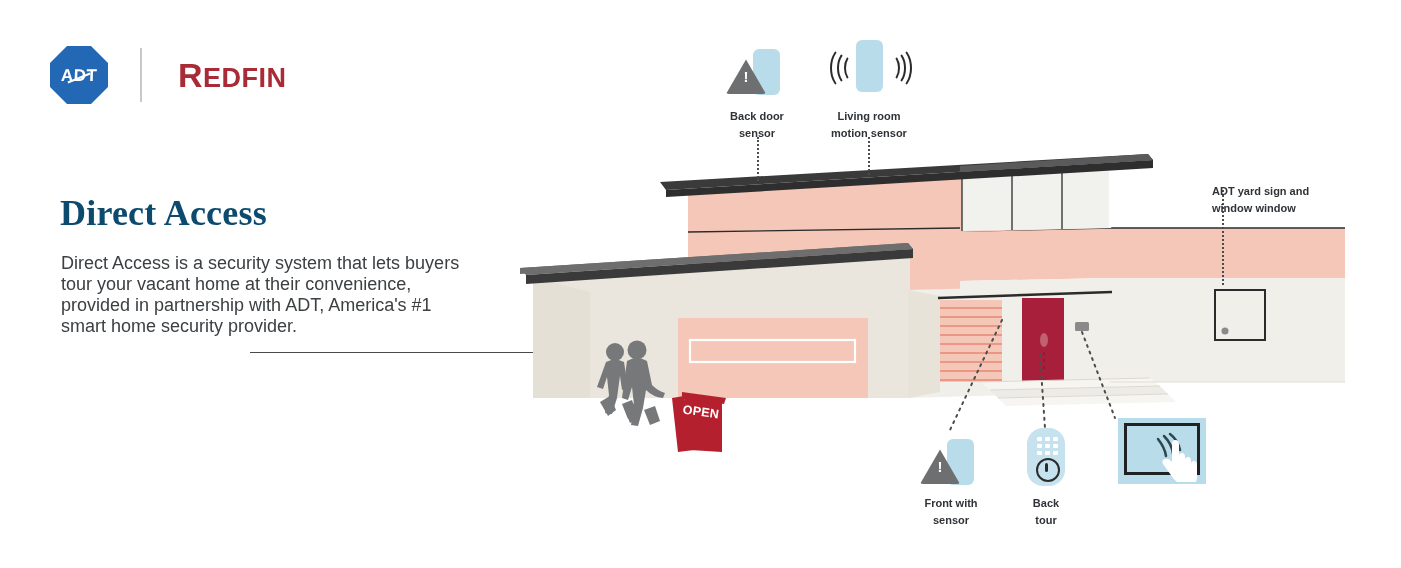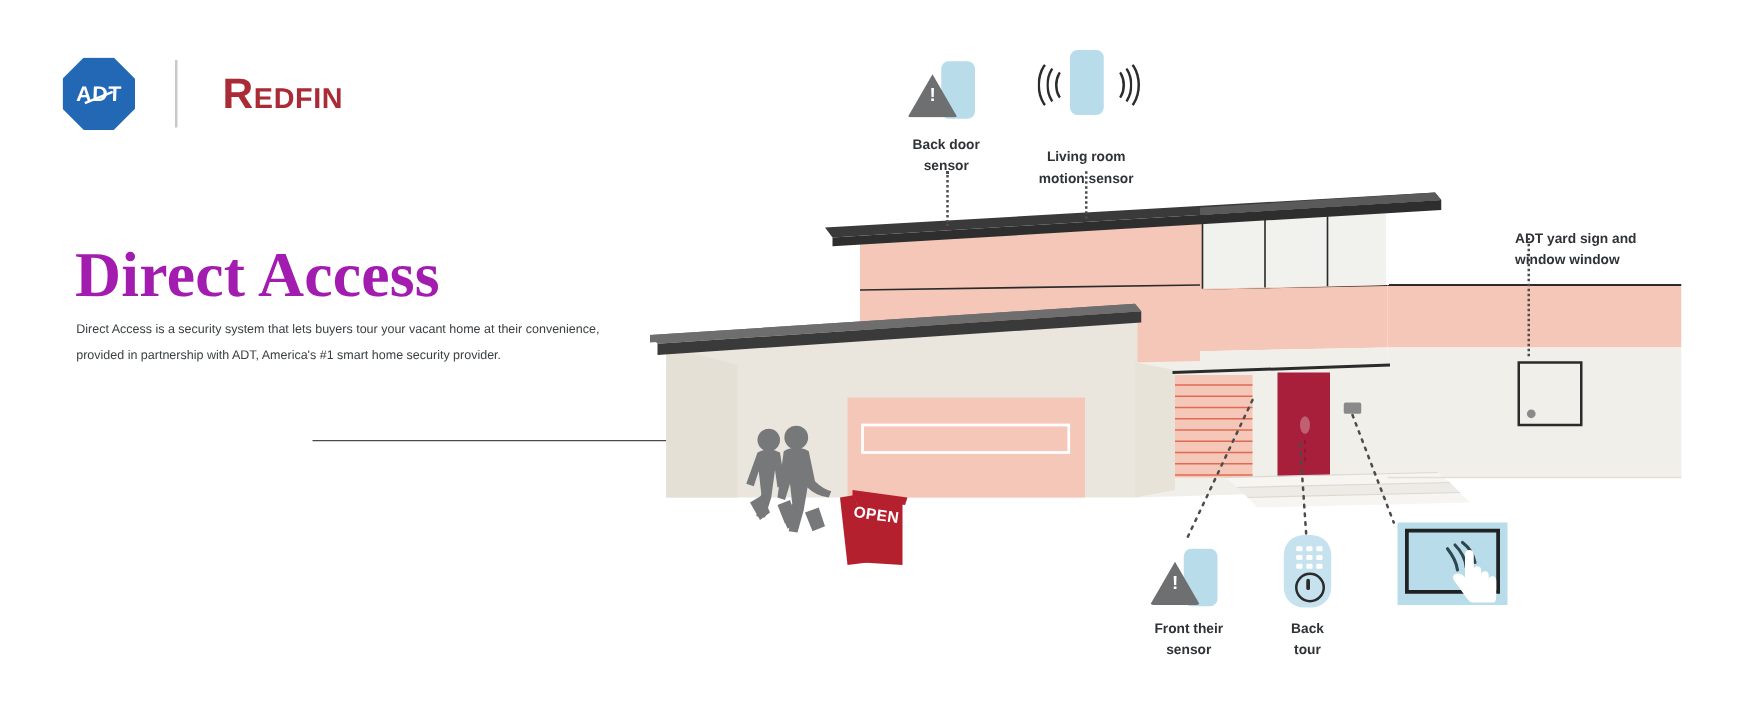--- a/index.html
+++ b/index.html
@@ -28,31 +28,31 @@
   .adt-octagon .adt-slash{
     position:absolute;left:17px;top:31px;width:24px;height:2px;background:#ffffff;
     transform:rotate(-22deg);
   }
   .brand-divider{width:2px;height:54px;background:#c9c9c9;margin-left:32px;margin-right:36px;}
   .redfin-word{
     color:#a82b35;font-weight:bold;font-size:34px;letter-spacing:.5px;
     font-family:"Liberation Sans", sans-serif;
   }
   .redfin-word .cap{font-size:34px;}
-  .redfin-word .sm{font-size:23px;}
+  .redfin-word .sm{font-size:27px;}
 
   
   .headline{
     position:absolute;left:60px;top:192px;
     font-family:"Liberation Serif", serif;
-    font-size:51px;font-weight:bold;color:#a21caf;letter-spacing:.2px;
+    font-size:36px;font-weight:bold;color:#0c4a6e;letter-spacing:.2px;
   }
   .bodytext{
     position:absolute;left:61px;top:253px;width:420px;
-    font-size:10px;line-height:21px;color:#3c4043;
+    font-size:18px;line-height:21px;color:#3c4043;
   }
   .rule{position:absolute;left:250px;top:352px;width:290px;height:1px;background:#4a4a4a;}
 
   
   .label{
     position:absolute;font-size:11px;font-weight:bold;color:#2f3337;
     line-height:16.5px;text-align:center;
   }
   .label.left-al{text-align:left;margin-top:33px;}
 
@@ -279,32 +279,32 @@
       </g>
       <path d="M26 18 l0 18 q-3 -4 -7 -3 -4 1 -2 5 l10 14 q4 6 12 6 l6 0 q6 0 6 -7 l0 -12 q0 -4 -3 -4 -3 0 -3 3 l0 -3 q0 -4 -3 -4 -3 0 -3 3 l0 -3 q0 -4 -3 -4 -3 0 -3 3 l0 -12 q0 -4 -3.5 -4 -3.5 0 -3.5 4 z" fill="#ffffff"></path>
     </svg>
   </div>
 
   <div class="label" style="left:697px;top:108px;width:120px;">
     <div>Back door</div>
     <div>sensor</div>
   </div>
 
-  <div class="label" style="left:798px;top:118px;width:142px;">
+  <div class="label" style="left:798px;top:108px;width:142px;">
     <div>Living room</div>
     <div>motion sensor</div>
   </div>
 
   <div class="label left-al" style="left:1212px;top:150px;width:190px;">
     <div>ADT yard sign and</div>
     <div>window window</div>
   </div>
 
   <div class="label" style="left:890px;top:495px;width:122px;">
-    <div>Front their</div>
+    <div>Front with</div>
     <div>sensor</div>
   </div>
 
   <div class="label" style="left:1006px;top:495px;width:80px;">
     <div>Back</div>
     <div>tour</div>
   </div>
 
 
 </div>

